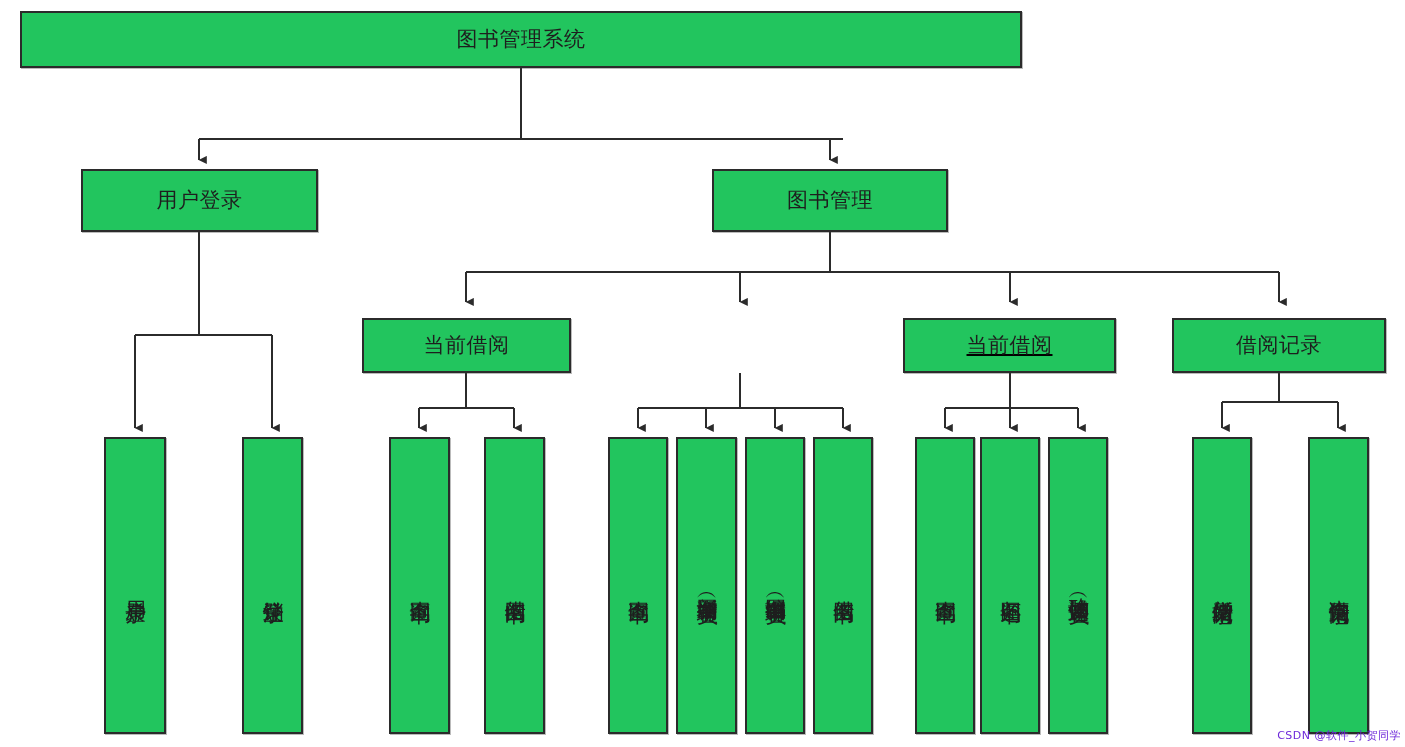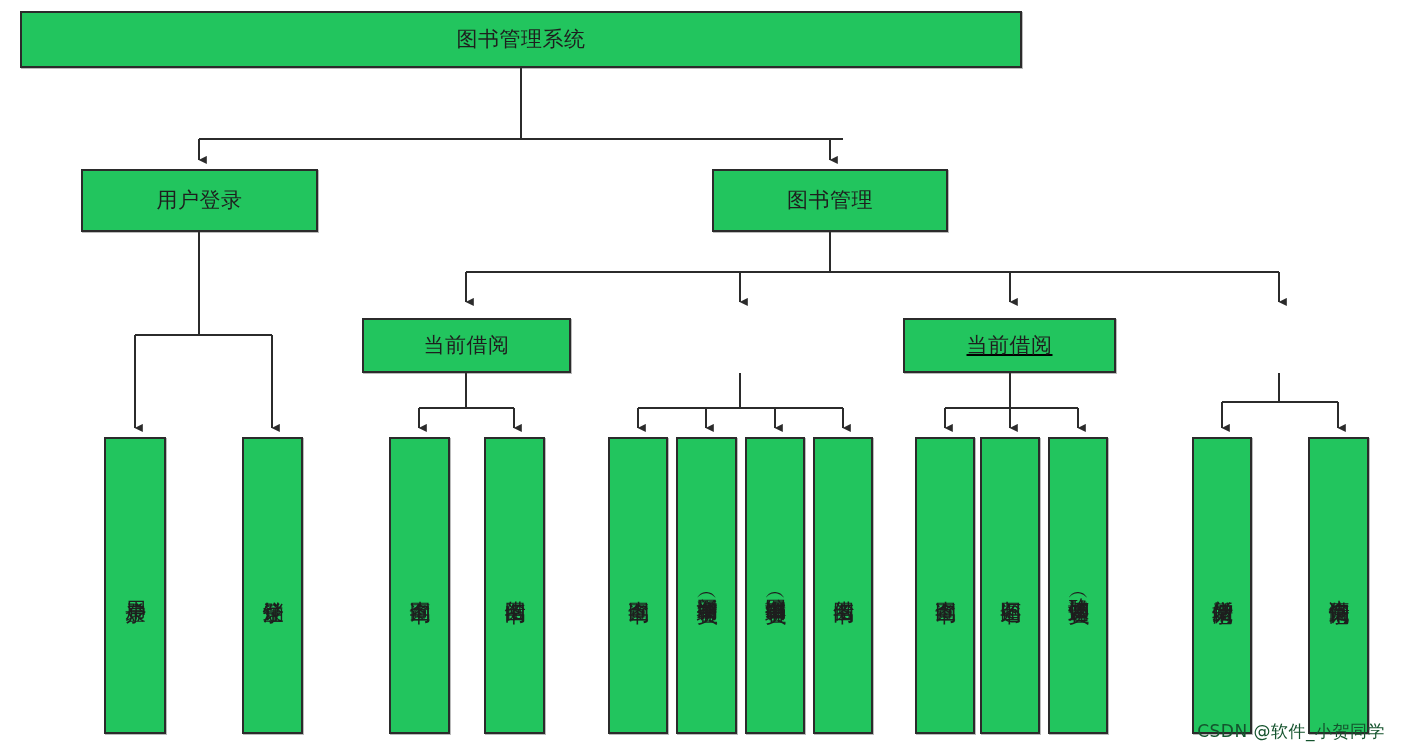--- a/index.html
+++ b/index.html
@@ -55,24 +55,24 @@
   .node.vertical .node-label {
     writing-mode: vertical-rl;
     text-orientation: upright;
     font-size: 21px;
     line-height: 1.30;
     letter-spacing: 1px;
     white-space: nowrap;
   }
   #watermark {
     position: absolute;
-    right: 20px;
+    right: 4px;
     bottom: 4px;
-    font-size: 17px;
-    color: #14532d;
+    font-size: 11px;
+    color: #6d28d9;
     letter-spacing: 0.5px;
     white-space: nowrap;
     z-index: 5;
     font-family: "DejaVu Sans", "Liberation Sans", sans-serif;
   }
 </style>
 </head>
 <body>
 
 <div id="diagram-root">
@@ -137,20 +137,23 @@
   <div class="node horizontal" style="left:712px; top:169px; width:236px; height:63px;justify-content:center;">
     <span class="node-label">图书管理</span>
   </div>
 
   <div class="node horizontal" style="left:362px; top:318px; width:209px; height:55px;">
     <span class="node-label">当前借阅</span>
   </div>
   <div class="node horizontal" style="left:903px; top:318px; width:213px; height:55px;text-decoration:underline;">
     <span class="node-label">当前借阅</span>
   </div>
+  <div class="node horizontal" style="left:1172px; top:318px; width:214px; height:55px;">
+    <span class="node-label">借阅记录</span>
+  </div>
 
   <div class="node vertical" style="left:104px; top:437px; width:62px; height:297px;">
     <span class="node-label">用户登录</span>
   </div>
   <div class="node vertical" style="left:242px; top:437px; width:61px; height:297px;">
     <span class="node-label">注销登录</span>
   </div>
 
   <div class="node vertical" style="left:389px; top:437px; width:61px; height:297px;">
     <span class="node-label">查询图书</span>

